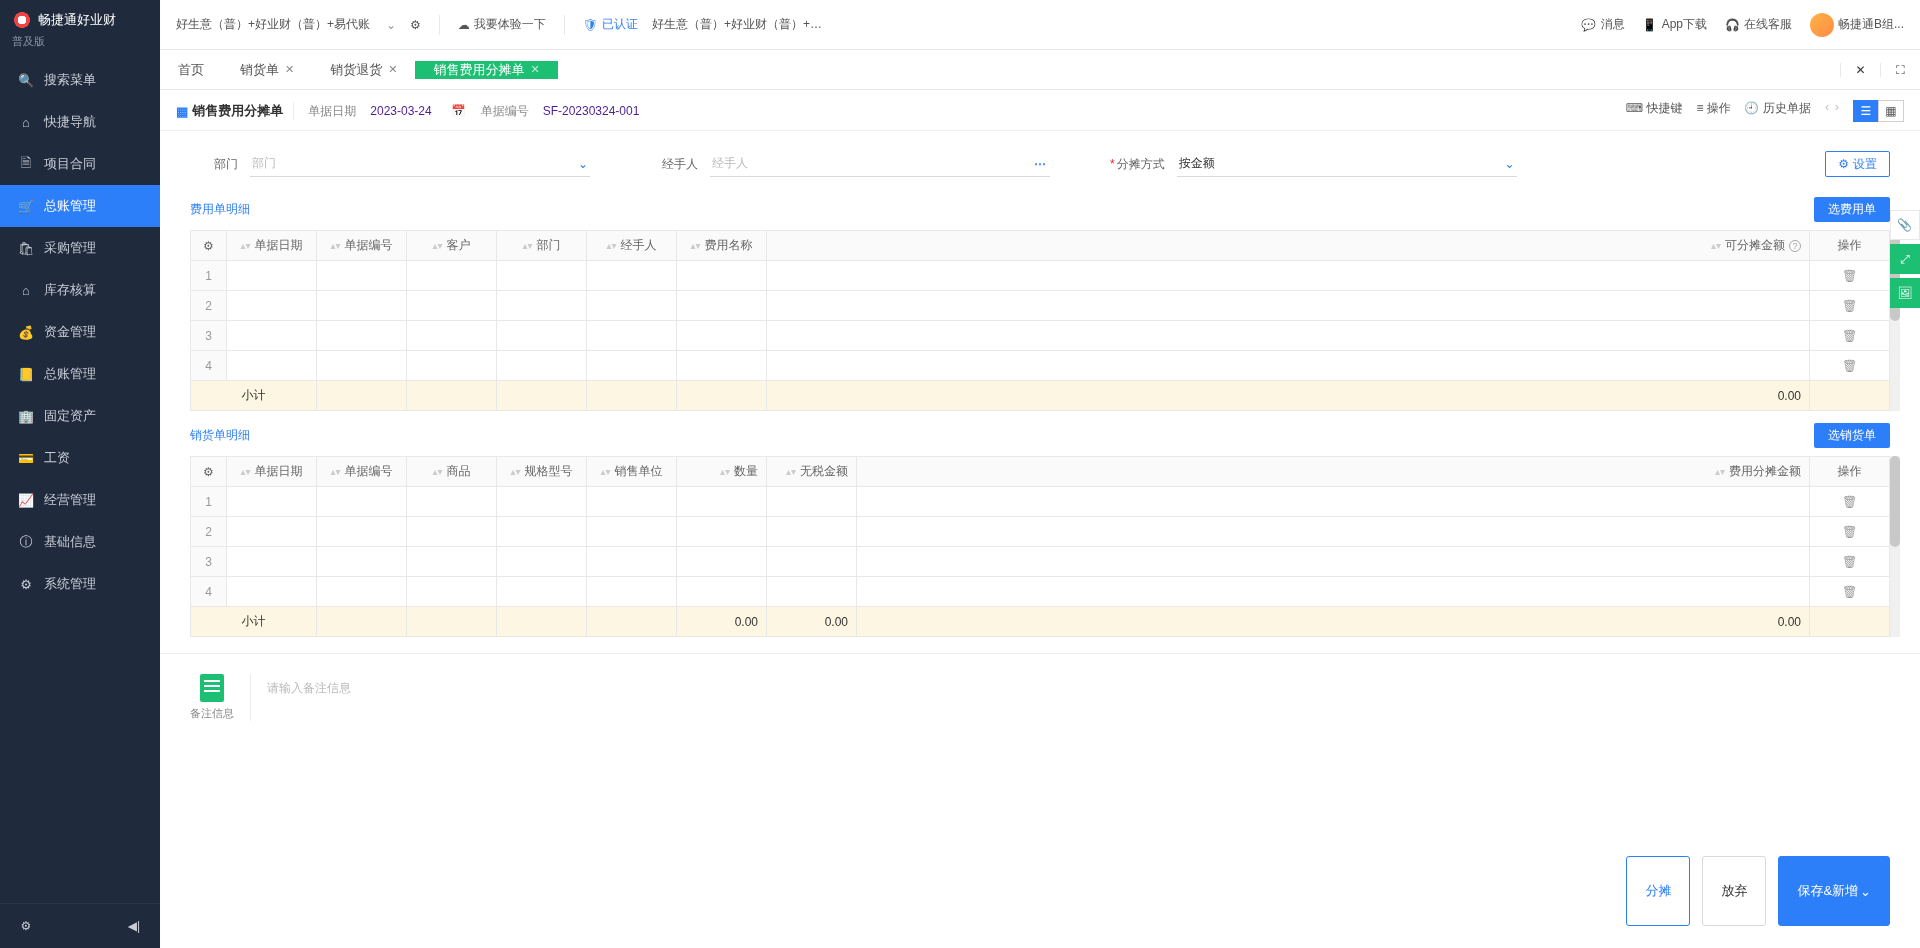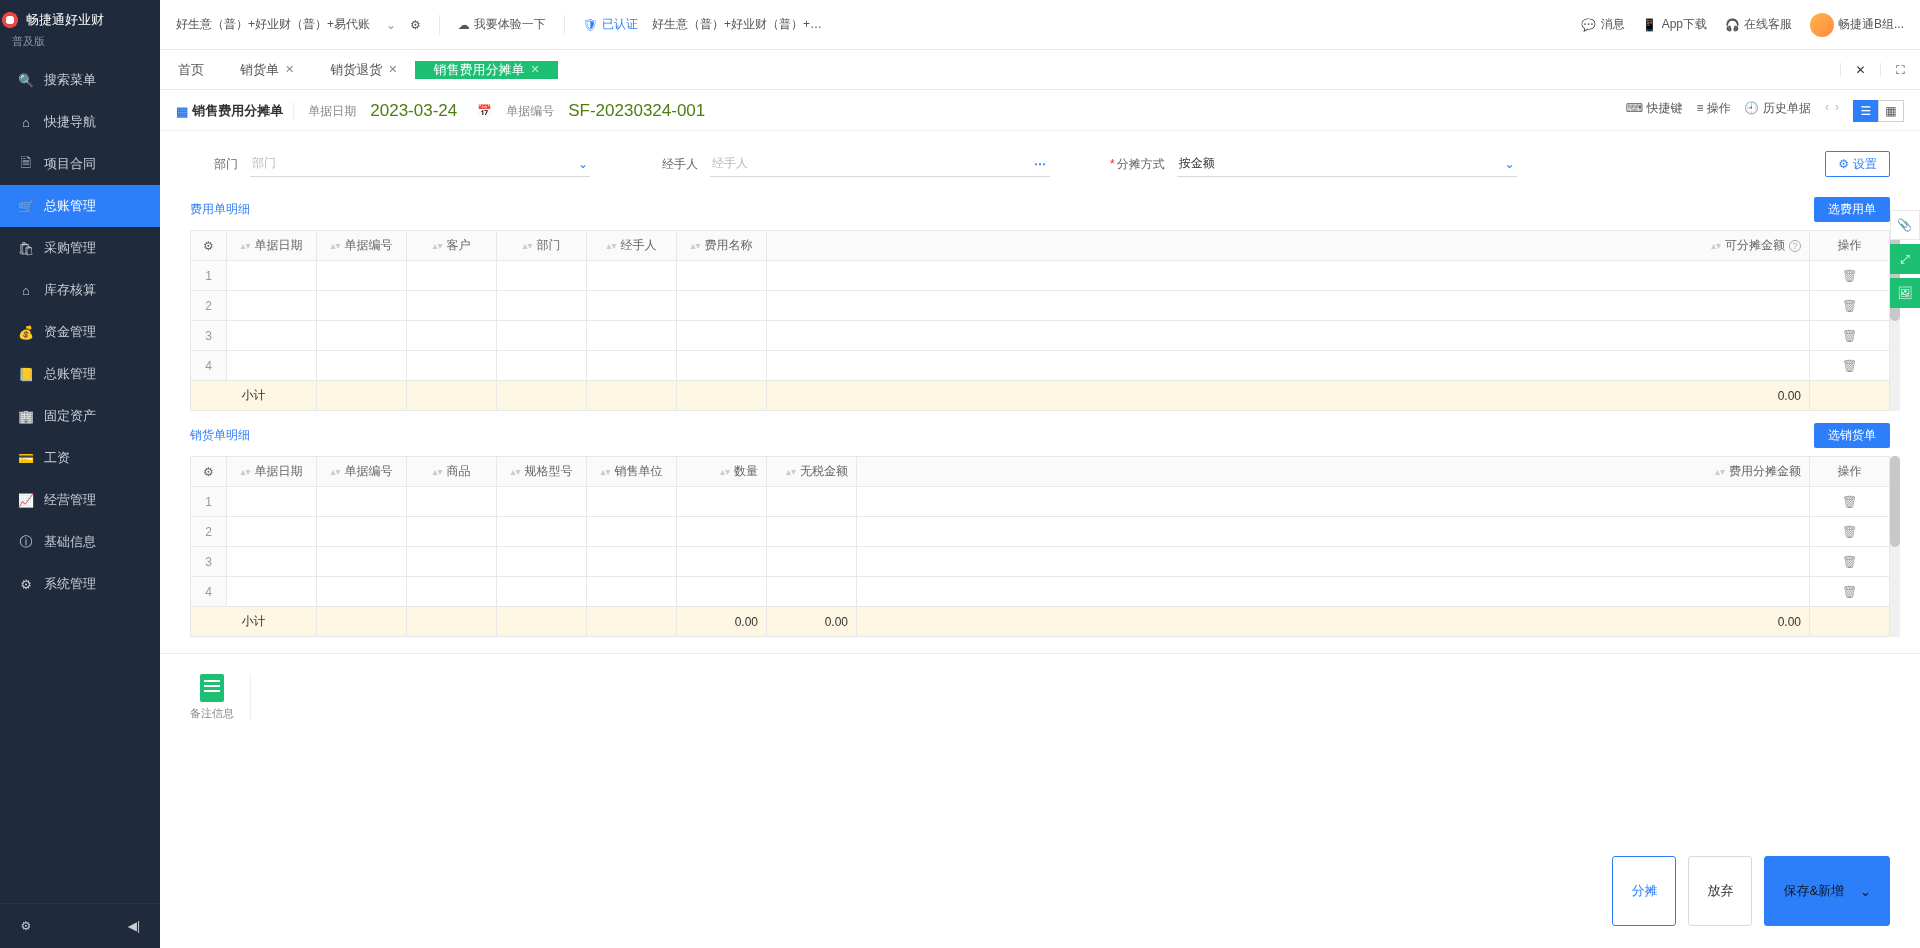--- a/index.html
+++ b/index.html
@@ -1,21 +1,21 @@
 <!DOCTYPE html>
 <html><head>
 <meta charset="utf-8">
 <style>
 * { margin: 0; padding: 0; box-sizing: border-box; }
 body { font-family: "Microsoft YaHei", Arial, sans-serif; font-size: 12px; color: #333; background: #fff; overflow: hidden; }
 .app { display: flex; height: 948px; width: 1920px; }
 
 
 .sidebar { width: 160px; background: #1f2a3c; color: #c7ccd5; display: flex; flex-direction: column; }
-.sb-logo { display: flex; align-items: center; padding: 10px 0 4px; gap: 6px; }
+.sb-logo { display: flex; align-items: center; padding: 10px 12px 4px; gap: 6px; }
 .sb-logo .logo-icon { width: 20px; height: 20px; border-radius: 50%; background: radial-gradient(circle,#fff 30%,#e44 32%,#e44 55%,transparent 57%); position: relative; }
 .sb-logo .logo-text { font-size: 13px; color: #fff; font-weight: 500; }
 .sb-edition { font-size: 11px; padding: 0 12px 10px; color: #8a92a5; }
 .sb-menu { flex: 1; }
 .sb-item { display: flex; align-items: center; gap: 10px; padding: 12px 18px; cursor: pointer; font-size: 13px; }
 .sb-item.active { background: #2d7ff9; color: #fff; }
 .sb-icon { width: 16px; height: 16px; display: inline-flex; align-items: center; justify-content: center; }
 .sb-footer { display: flex; justify-content: space-between; padding: 14px 18px; border-top: 1px solid #2a3548; }
 .sb-footer .sb-icon { cursor: pointer; }
 
@@ -42,21 +42,21 @@
 
 
 .content { flex: 1; background: #f5f6f8; padding: 0; display: flex; flex-direction: column; overflow: hidden; }
 .panel { background: #fff; margin: 0; flex: 1; display: flex; flex-direction: column; position: relative; }
 
 
 .doc-head { display: flex; align-items: center; padding: 10px 16px 8px; gap: 14px; border-bottom: 1px solid #f0f0f0; }
 .doc-title { display: flex; align-items: center; gap: 4px; font-size: 13px; font-weight: 600; padding-right: 10px; border-right: 1px solid #eee; }
 .doc-title .icon-doc { color: #2d7ff9; }
 .doc-field-lbl { color: #888; font-size: 12px; }
-.doc-field-val { color: #4d7c0f; font-size: 17px; margin-right: 6px; }
+.doc-field-val { color: #4c1d95; font-size: 12px; margin-right: 6px; }
 .cal-icon { color: #2d7ff9; }
 .doc-head .right { margin-left: auto; display: flex; align-items: flex-start; gap: 14px; color: #555; }
 .doc-head .arrows { display: flex; gap: 6px; }
 .doc-head .arrows span { cursor: pointer; color: #bbb; }
 .view-toggle { display: flex; }
 .view-toggle span { width: 26px; height: 22px; display: flex; align-items: center; justify-content: center; border: 1px solid #d0d0d0; cursor: pointer; }
 .view-toggle span.active { background: #2d7ff9; color: #fff; border-color: #2d7ff9; }
 .view-toggle span:not(:first-child){ margin-left:-1px; }
 
 
@@ -96,21 +96,21 @@
 .remark-block { display: flex; padding: 20px 30px 0; gap: 16px; border-top: 1px solid #eee; margin-top: 8px; }
 .remark-side { display:flex; flex-direction:column; align-items:center; gap:4px; color:#888; font-size:11px; padding-right:16px; border-right:1px solid #eee;}
 .remark-side .note-icon { width:24px;height:28px;background:linear-gradient(#1dbf73,#1dbf73) padding-box; border-radius:2px; position:relative;}
 .remark-side .note-icon::before{content:"";position:absolute;left:4px;right:4px;top:6px;height:2px;background:#fff;box-shadow:0 5px 0 #fff,0 10px 0 #fff;}
 .remark-input { flex:1; color:#bbb; padding-top:6px; }
 
 
 .footer { position: absolute; right: 30px; bottom: 22px; display: flex; gap: 12px; }
 .btn { padding: 25px 18px; border-radius: 3px; cursor: pointer; font-size: 13px; border: 1px solid #d9d9d9; background:#fff; }
 .btn.outline-primary { border-color:#2d7ff9; color:#2d7ff9; }
-.btn.primary { background:#2d7ff9; color:#0f172a; border-color:#2d7ff9; display:flex; align-items:center; gap:16px;}
+.btn.primary { background:#2d7ff9; color:#ffffff; border-color:#2d7ff9; display:flex; align-items:center; gap:2px;}
 
 
 .right-rail { position: absolute; right: 0; top: 120px; display:flex; flex-direction:column; gap:4px;}
 .right-rail .rr { width:30px; height:30px; background:#fff; border:1px solid #e8e8e8; display:flex;align-items:center;justify-content:center; cursor:pointer; color:#999;}
 .right-rail .rr.green { background:#1dbf73; color:#fff; border-color:#1dbf73;}
 </style>
 </head>
 <body>
 
 <div class="app">
@@ -453,20 +453,21 @@
           <div class="vscroll">
               <div class="thumb"></div>
             </div>
         </div>
 
         <div class="remark-block">
           <div class="remark-side">
             <span class="note-icon"></span>
             <span>备注信息</span>
           </div>
+          <div class="remark-input">请输入备注信息</div>
         </div>
 
         <div class="footer">
           <span class="btn outline-primary">分摊</span>
           <span class="btn">放弃</span>
           <span class="btn primary">
             <span>保存&amp;新增</span>
             <span>⌄</span>
           </span>
         </div>

